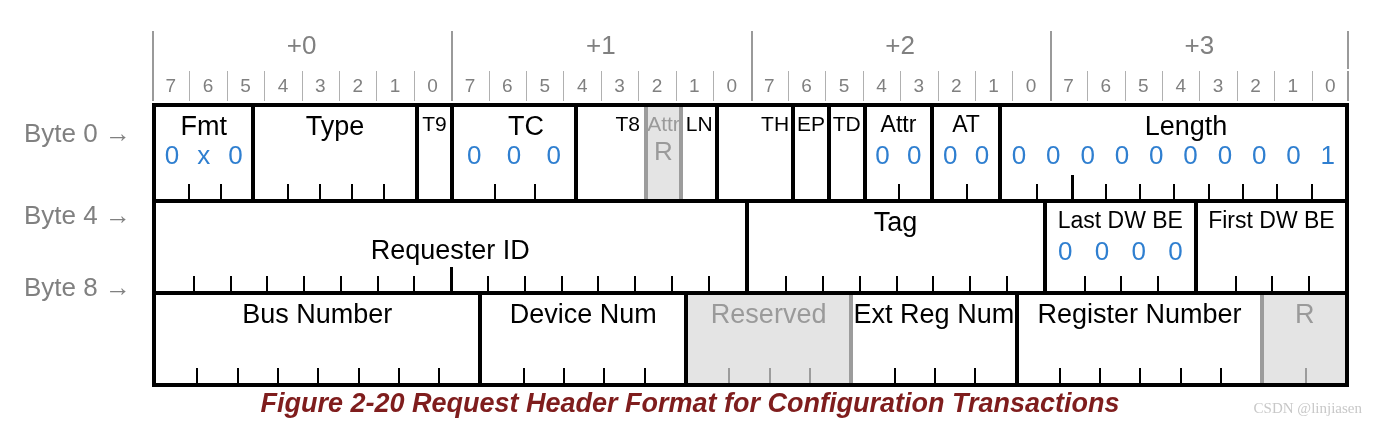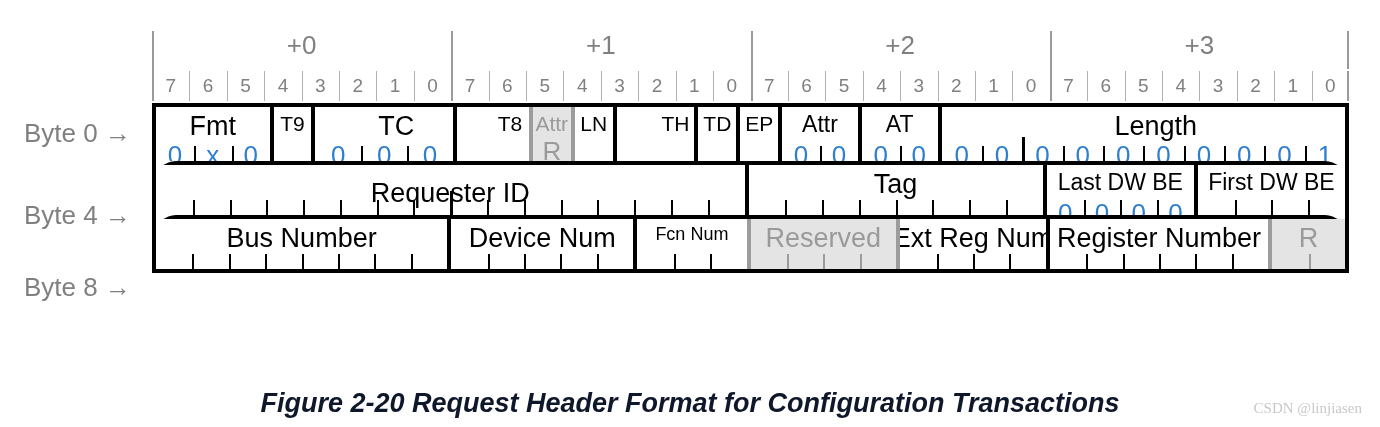--- a/index.html
+++ b/index.html
@@ -95,24 +95,23 @@
   .rows {
     position: relative;
     border-top: 4px solid #000;
     border-bottom: 4px solid #000;
     border-left: 4px solid #000;
     border-right: 4px solid #000;
     box-sizing: border-box;
   }
   .row {
     position: relative;
-    height: 54px;
-    display: flex;
-    box-sizing: border-box;
-    border-radius: 20px;
+    height: 92px;
+    display: flex;
+    box-sizing: border-box;
   }
   .row + .row {
     border-top: 4px solid #000;
   }
 
   .field {
     position: relative;
     box-sizing: border-box;
     border-right: 4px solid #000;
     display: flex;
@@ -193,21 +192,21 @@
     white-space: nowrap;
   }
 
   
   .caption {
     position: absolute;
     left: 0;
     right: 0;
     top: 388px;
     text-align: center;
-    color: #0f172a;
+    color: #7f1d1d;
     font-size: 27px;
     font-style: italic;
     font-weight: bold;
     font-family: "Liberation Sans", sans-serif;
   }
   .watermark {
     position: absolute;
     right: 18px;
     top: 400px;
     color: #c8c8c8;
@@ -271,20 +270,30 @@
     <div class="rows" id="rows">
         <div class="row">
           <div class="field" style="flex: 3 1 0px;">
             <div class="fname">Fmt</div>
             <div class="bits">
               <div class="bit">0</div>
               <div class="bit">x</div>
               <div class="bit">0</div>
             </div>
           </div>
+          <div class="field" style="flex: 5 1 0px;">
+            <div class="fname">Type</div>
+            <div class="bits">
+              <div class="bit"></div>
+              <div class="bit"></div>
+              <div class="bit"></div>
+              <div class="bit"></div>
+              <div class="bit"></div>
+            </div>
+          </div>
           <div class="field small" style="flex: 1 1 0px;">
             <div class="fname">T9</div>
             <div class="bits">
               <div class="bit"></div>
             </div>
           </div>
           <div class="field" style="flex: 3 1 0px; padding-left: 24px;">
             <div class="fname">TC</div>
             <div class="bits">
               <div class="bit">0</div>
@@ -311,27 +320,27 @@
               <div class="bit"></div>
             </div>
           </div>
           <div class="field small" style="flex: 1 1 0px; margin-left: 40px;">
             <div class="fname">TH</div>
             <div class="bits">
               <div class="bit"></div>
             </div>
           </div>
           <div class="field small" style="flex: 1 1 0px;">
+            <div class="fname">EP</div>
+            <div class="bits">
+              <div class="bit"></div>
+            </div>
+          </div>
+          <div class="field small" style="flex: 1 1 0px;">
             <div class="fname">TD</div>
-            <div class="bits">
-              <div class="bit"></div>
-            </div>
-          </div>
-          <div class="field small" style="flex: 1 1 0px;">
-            <div class="fname">EP</div>
             <div class="bits">
               <div class="bit"></div>
             </div>
           </div>
           <div class="field med" style="flex: 2 1 0px;">
             <div class="fname">Attr</div>
             <div class="bits">
               <div class="bit">0</div>
               <div class="bit">0</div>
             </div>
@@ -430,28 +439,20 @@
           <div class="field" style="flex: 5 1 0px;">
             <div class="fname">Device Num</div>
             <div class="bits">
               <div class="bit"></div>
               <div class="bit"></div>
               <div class="bit"></div>
               <div class="bit"></div>
               <div class="bit"></div>
             </div>
           </div>
-          <div class="field tiny" style="flex: 3 1 0px; border-right-color: rgb(156, 156, 156);">
-            <div class="fname">Fcn Num</div>
-            <div class="bits">
-              <div class="bit"></div>
-              <div class="bit"></div>
-              <div class="bit"></div>
-            </div>
-          </div>
           <div class="field reserved" style="flex: 4 1 0px;">
             <div class="fname">Reserved</div>
             <div class="bits">
               <div class="bit"></div>
               <div class="bit"></div>
               <div class="bit"></div>
               <div class="bit"></div>
             </div>
           </div>
           <div class="field" style="flex: 4 1 0px;">

